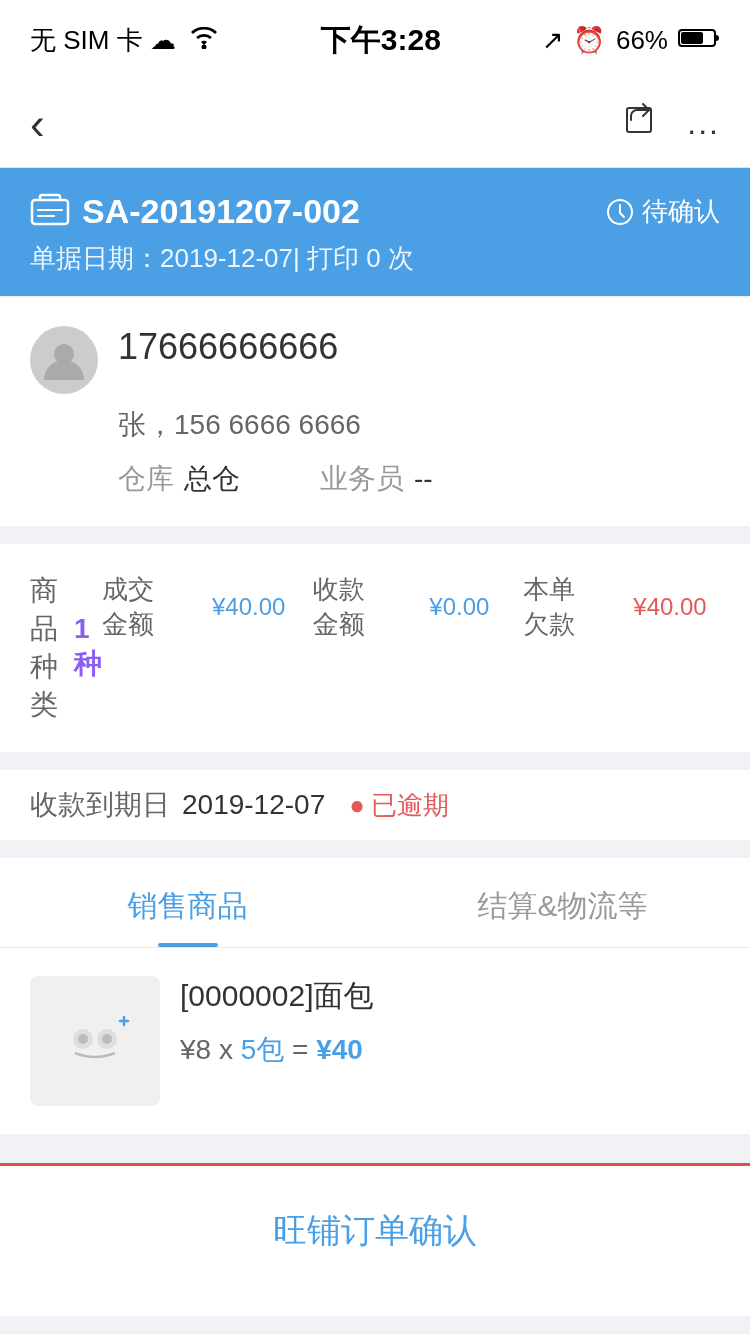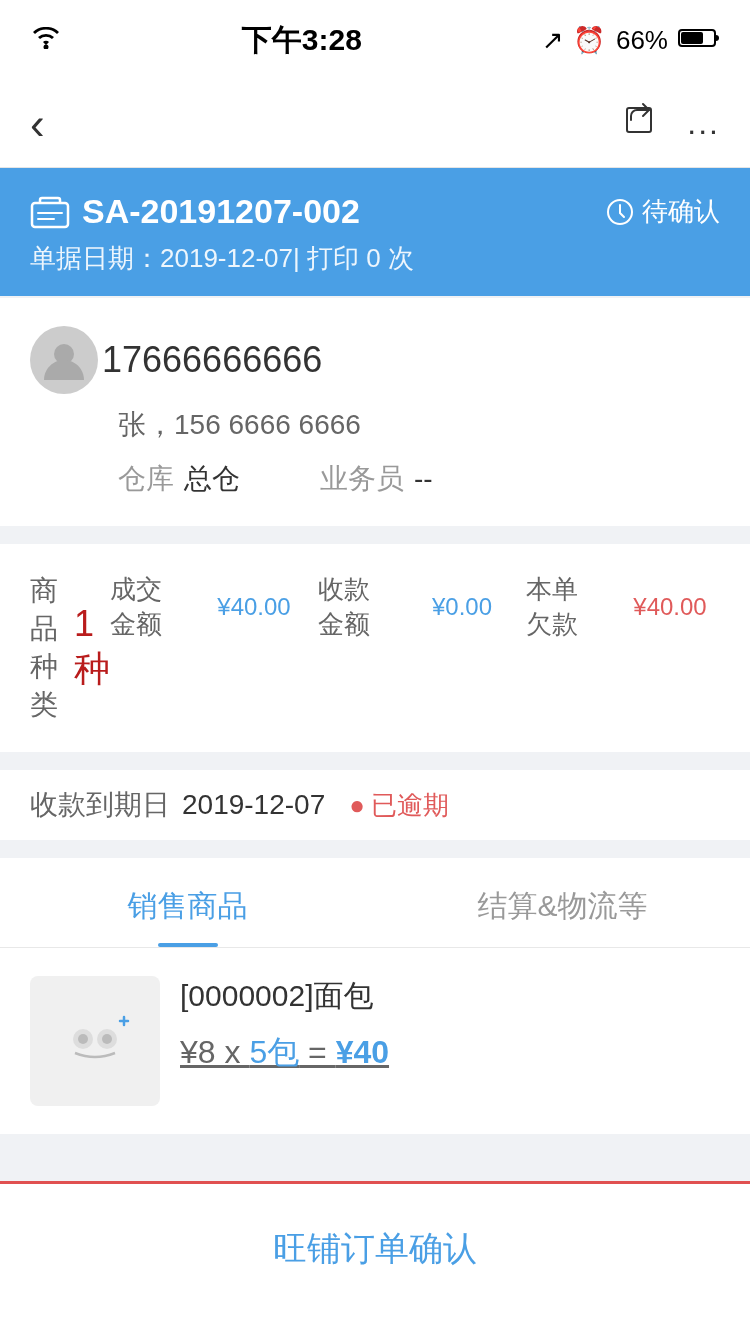--- a/index.html
+++ b/index.html
@@ -57,21 +57,20 @@
       display: flex;
       align-items: center;
       justify-content: space-between;
       margin-bottom: 10px;
     }
     .order-id {
       font-size: 34px;
       font-weight: 700;
       color: #fff;
       display: flex;
-      align-items: center;
       gap: 12px;
     }
     .order-status {
       display: flex;
       align-items: center;
       gap: 8px;
       color: #fff;
       font-size: 26px;
     }
     .order-date {
@@ -86,22 +85,22 @@
     }
 
     
     .customer-section {
       background: #fff;
       padding: 28px 30px;
       margin-bottom: 18px;
     }
     .customer-top {
       display: flex;
-      align-items: center;
-      gap: 4px;
+      align-items: flex-start;
+      gap: 20px;
       margin-bottom: 12px;
     }
     .avatar {
       width: 68px;
       height: 68px;
       border-radius: 50%;
       background: #ccc;
       display: flex;
       align-items: center;
       justify-content: center;
@@ -142,21 +141,21 @@
       display: flex;
       align-items: flex-start;
     }
     .summary-left {
       flex: 1;
       display: flex;
       align-items: center;
       gap: 16px;
     }
     .summary-label { font-size: 28px; color: #666; }
-    .summary-value { font-size: 36px; color: #b91c1c; }
+    .summary-value { font-size: 28px; color: #8b5cf6; font-weight: bold; }
     .summary-right {
       display: flex;
       flex-direction: row;
       align-items: flex-end;
       gap: 14px;
     }
     .summary-row {
       display: flex;
       align-items: center;
       gap: 20px;
@@ -237,37 +236,36 @@
       justify-content: center;
       flex-shrink: 0;
     }
     .product-info { flex: 1; }
     .product-name {
       font-size: 30px;
       color: #333;
       margin-bottom: 14px;
     }
     .product-price {
-      font-size: 32px;
+      font-size: 28px;
       color: #666;
-      text-decoration: underline;
     }
     .product-price .qty { color: #4a9fe5; }
     .product-price .total { color: #4a9fe5; font-weight: 600; }
 
     
     .bottom-content {
       background: #f0f2f5;
       height: 200px;
     }
 
     
     .bottom-bar {
       position: fixed;
-      bottom: 0;
+      bottom: 18px;
       width: 750px;
       background: #fff;
       padding: 20px 22px 40px;
       border-top: 3px solid #e05050;
     }
     .confirm-btn {
       width: 100%;
       height: 90px;
       border: none;
       background: #fff;
@@ -279,20 +277,21 @@
       display: flex;
       align-items: center;
       justify-content: center;
     }
   </style>
 </head>
 <body>
 
 <div class="status-bar">
   <div class="status-left">
+    <span>无 SIM 卡 ☁</span>
     <span>
       <svg width="32" height="22" viewBox="0 0 32 22">
           <path d="M16 18l3-3a4 4 0 00-6 0l3 3zm-8-8l2 2a9 9 0 0112 0l2-2a12 12 0 00-16 0zm-5-5l2 2a16 16 0 0122 0l2-2A19 19 0 003 5z" fill="#000"></path>
           <circle cx="16" cy="20" r="2.5" fill="#000"></circle>
         </svg>
     </span>
   </div>
   <div class="status-center">下午3:28</div>
   <div class="status-right">
     <span>↗</span>

